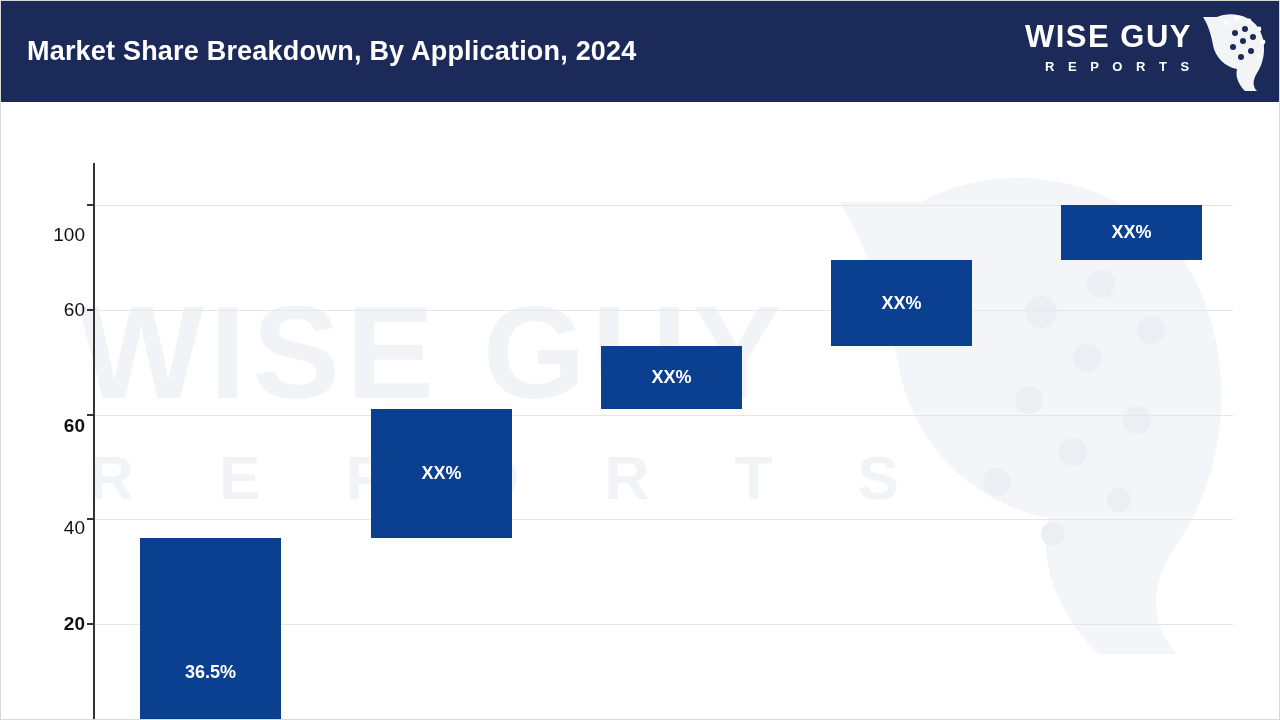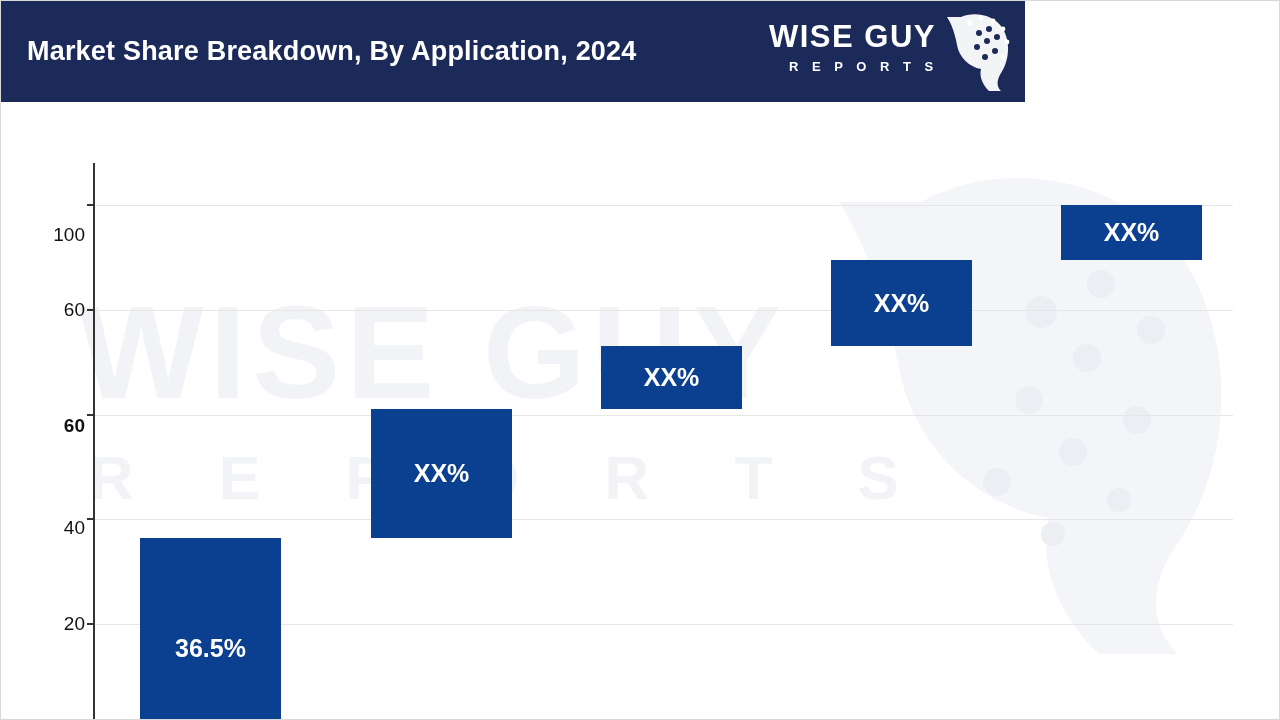--- a/index.html
+++ b/index.html
@@ -21,21 +21,21 @@
     border: 1px solid #d9d9d9;
     background: #ffffff;
     overflow: hidden;
   }
 
   
   .header {
     position: absolute;
     left: 0;
     top: 0;
-    width: 1024px;
+    width: 1280px;
     height: 101px;
     background: #1b2a59;
     display: flex;
     align-items: center;
     justify-content: space-between;
     box-sizing: border-box;
     padding: 0 12px 0 26px;
   }
   .header-title {
     color: #ffffff;
@@ -140,21 +140,21 @@
 
   .bar {
     position: absolute;
     background: #0b3f8f;
     display: flex;
     align-items: center;
     justify-content: center;
   }
   .bar-label {
     color: #ffffff;
-    font-size: 25px;
+    font-size: 18px;
     font-weight: bold;
     white-space: nowrap;
   }
 </style>
 </head>
 <body>
 
 <div id="app">
 
   <div class="header">
@@ -204,21 +204,21 @@
           <circle cx="272" cy="320" r="14"></circle>
             <circle cx="196" cy="350" r="14"></circle>
           <circle cx="318" cy="368" r="12"></circle>
             <circle cx="252" cy="402" r="12"></circle>
         </g>
       </svg>
     </div>
 
     <div class="ytick-wrap">
       <div class="ytick-label" style="top:566px;">0</div>
-      <div class="ytick-label" style="top:461.2px;">20</div>
+      <div class="ytick-label" style="top:461.2px;font-weight:bold;">20</div>
       <div class="ytick-label" style="top:365px;">40</div>
       <div class="ytick-label" style="top:263px;font-weight:bold;">60</div>
       <div class="ytick-label" style="top:146.7px;">60</div>
       <div class="ytick-label" style="top:56px;margin-top:16px;">100</div>
     </div>
 
     <div class="plot">
 
       <div class="gridline" style="top:461.2px;"></div>
       <div class="gridline" style="top:356.3px;"></div>
@@ -228,21 +228,21 @@
 
       <div class="axis-line-y"></div>
 
       <div class="ytick-mark" style="top:460.2px;"></div>
       <div class="ytick-mark" style="top:355.3px;"></div>
       <div class="ytick-mark" style="top:250.5px;"></div>
       <div class="ytick-mark" style="top:145.7px;"></div>
       <div class="ytick-mark" style="top:40.9px;"></div>
 
       <div class="bar" style="left:47px;  width:141px; top:374.6px; height:191.4px;">
-        <span class="bar-label" style="position:absolute;top:96px;">36.5%</span>
+        <span class="bar-label" style="position:absolute;top:124px;">36.5%</span>
       </div>
 
       <div class="bar" style="left:278px; width:141px; top:246.3px; height:128.4px;">
         <span class="bar-label">XX%</span>
       </div>
 
       <div class="bar" style="left:508px; width:141px; top:183.4px; height:62.9px;">
         <span class="bar-label">XX%</span>
       </div>
 

